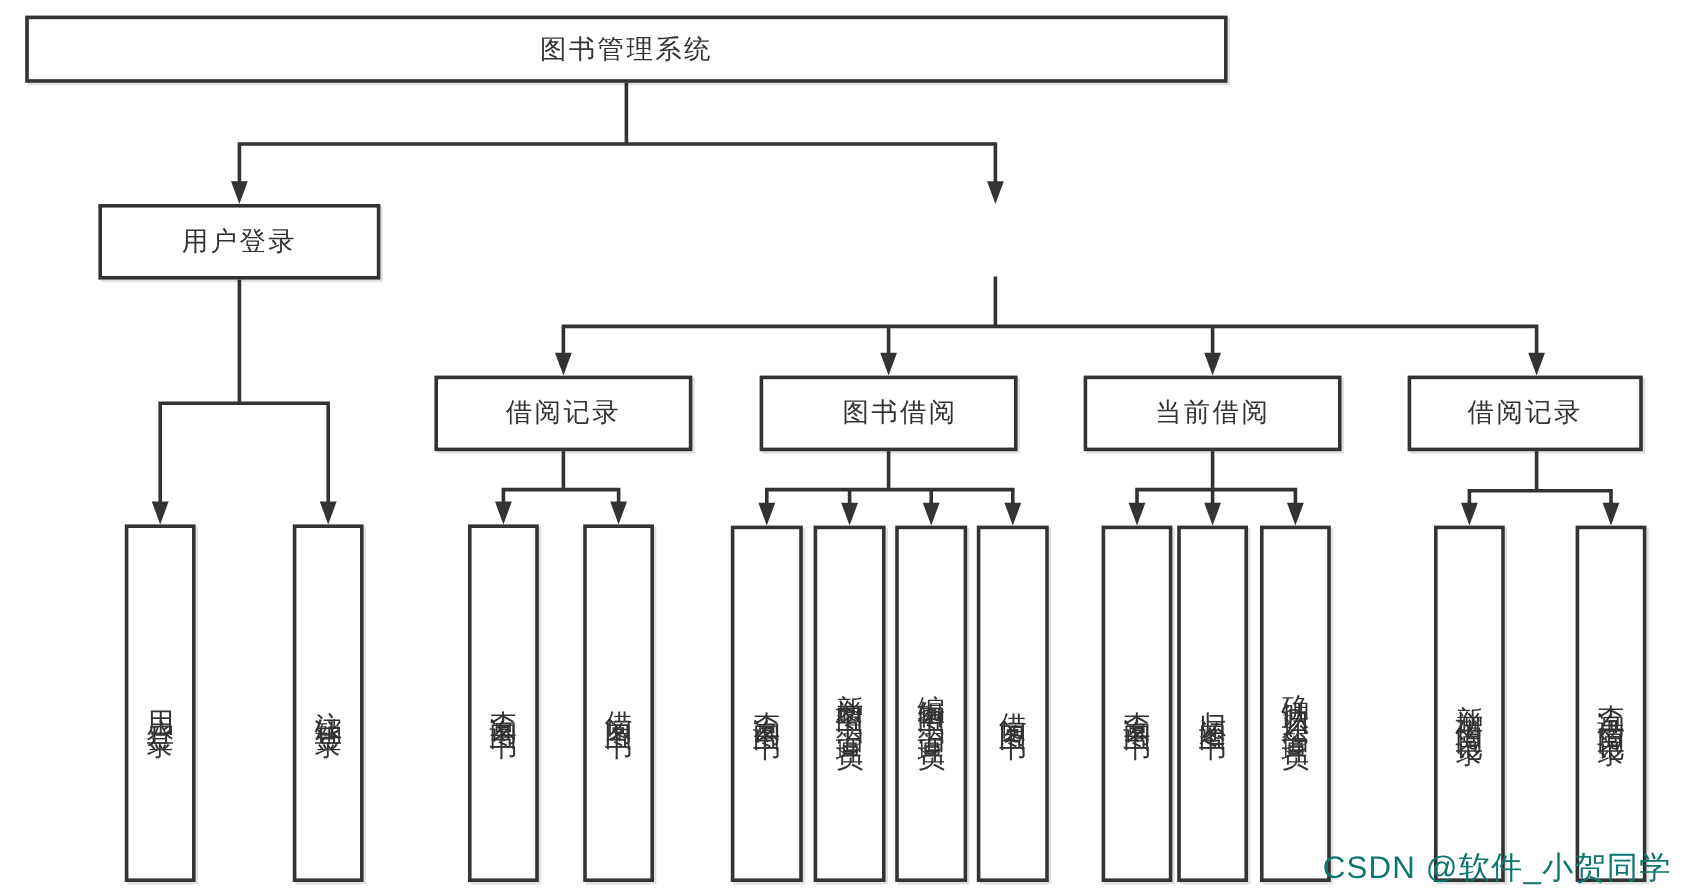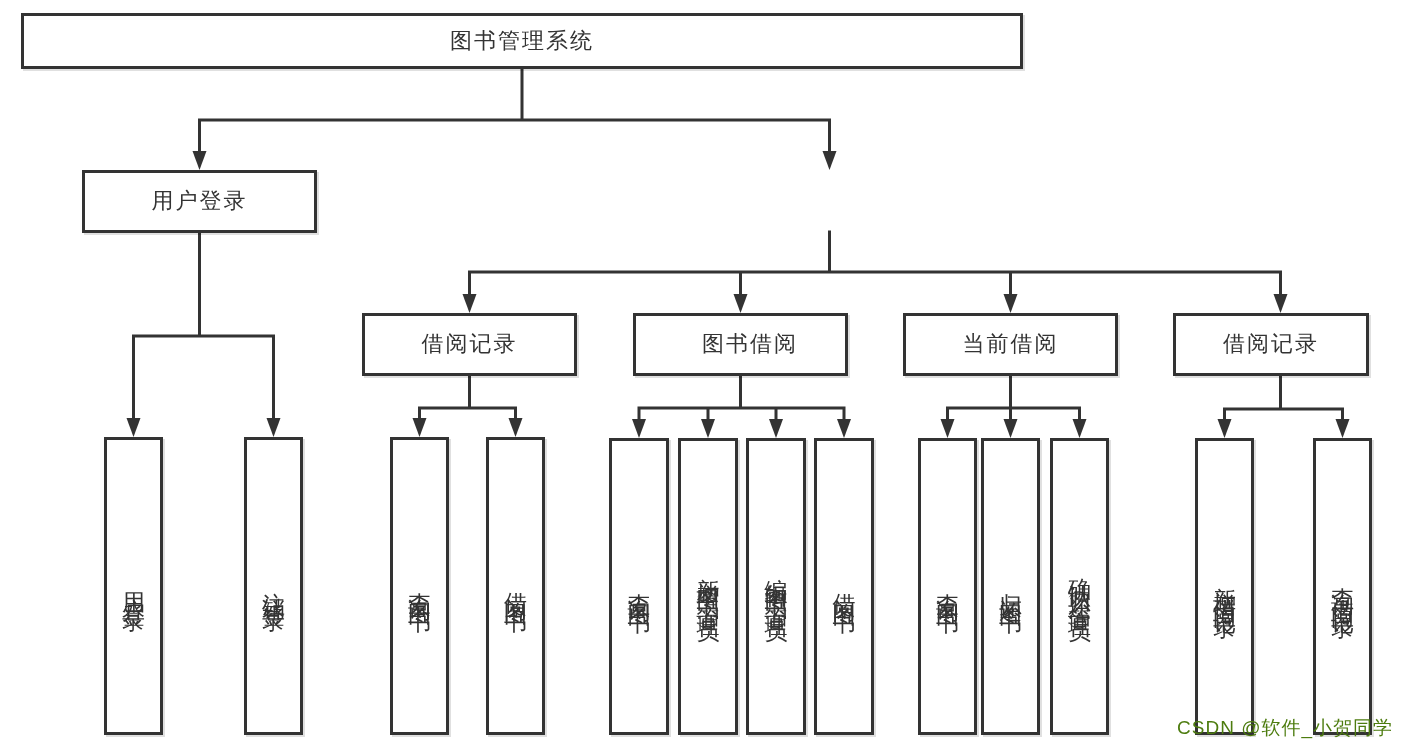--- a/index.html
+++ b/index.html
@@ -33,22 +33,22 @@
     writing-mode: vertical-rl;
     text-orientation: mixed;
     font-size: 23px;
     letter-spacing: 6px;
     line-height: 1;
   }
   .watermark {
     position: absolute;
     right: 12px;
     bottom: 6px;
-    font-size: 19px;
-    color: #4d7c0f;
+    font-size: 26px;
+    color: #0f766e;
     letter-spacing: 1px;
     white-space: nowrap;
   }
 </style>
 </head>
 <body>
 
 <div class="canvas">
 
   <svg class="connectors" width="1405" height="747" viewBox="0 0 1405 747" xmlns="http://www.w3.org/2000/svg">

